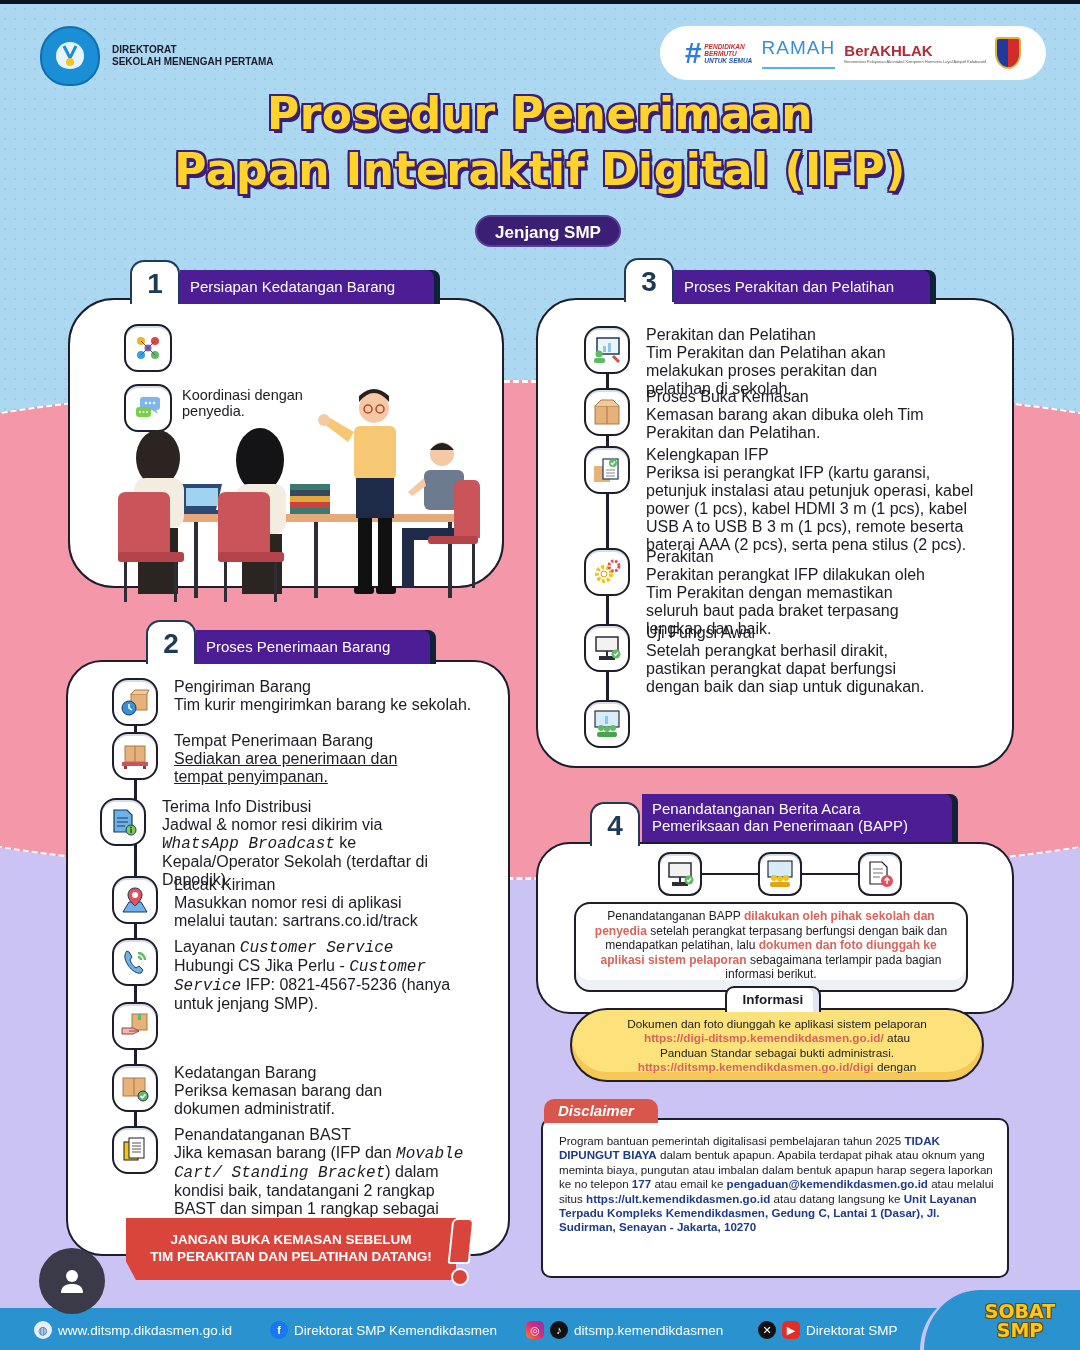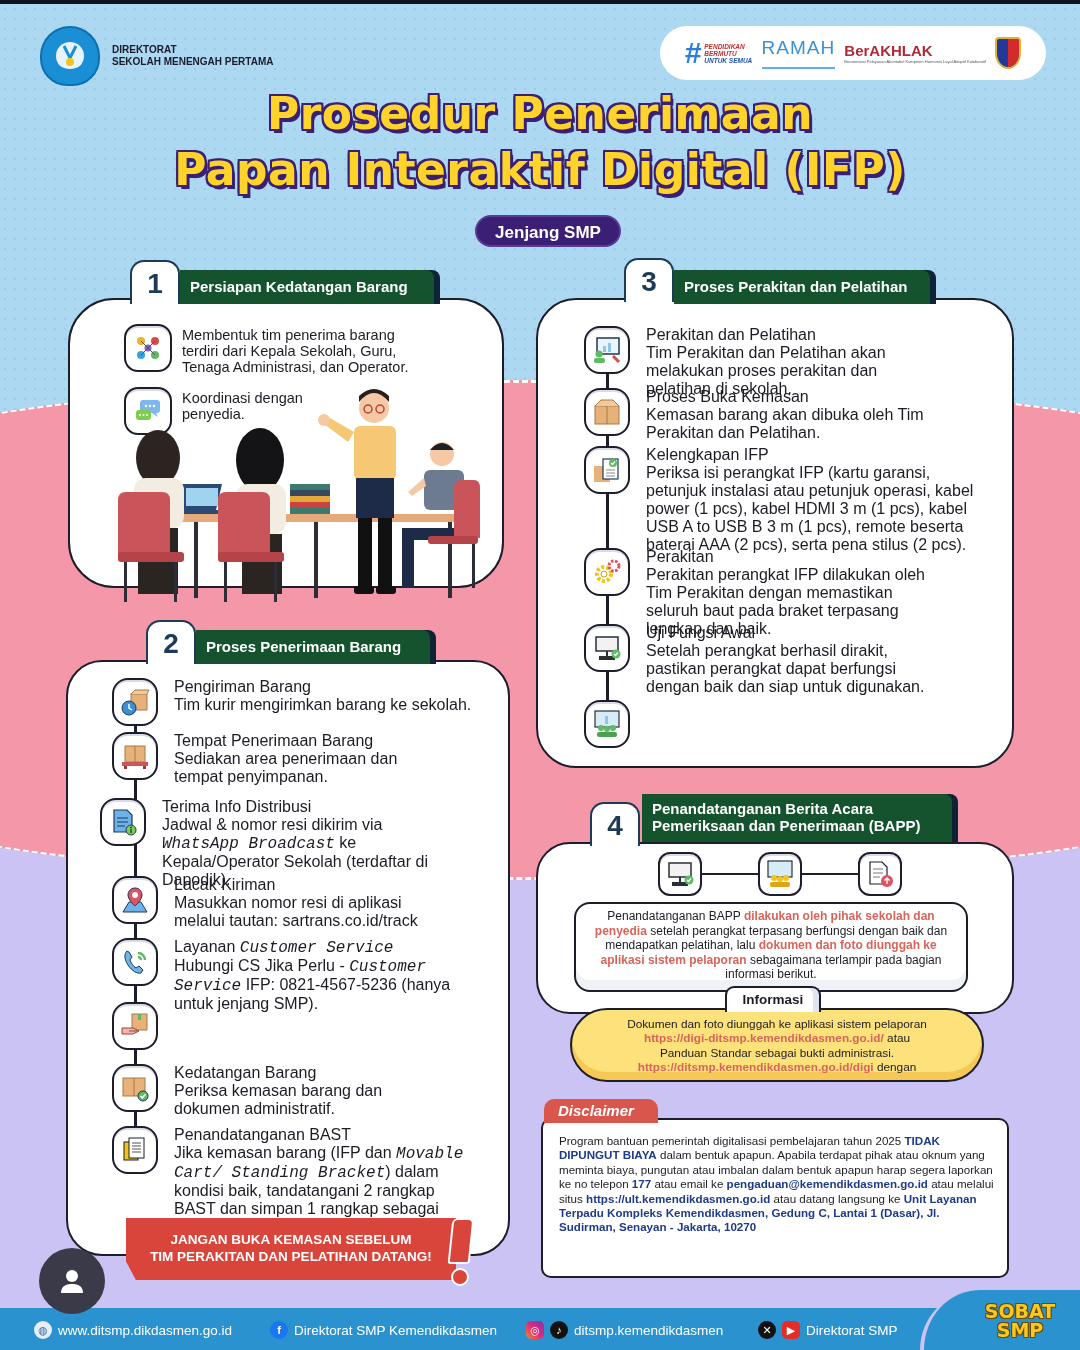--- a/index.html
+++ b/index.html
@@ -36,21 +36,21 @@
 
   .title { position: absolute; left: 0; top: 86px; width: 1080px; text-align: center; font-family: "DejaVu Sans", sans-serif; font-weight: 700; font-size: 44px; line-height: 56px; color: #ffd42a;
     text-shadow: -2px -2px 0 #3b1f74, 2px -2px 0 #3b1f74, -2px 2px 0 #3b1f74, 2px 2px 0 #3b1f74, 0 -2px 0 #3b1f74, 0 2px 0 #3b1f74, -2px 0 0 #3b1f74, 2px 0 0 #3b1f74, 3px 4px 0 #3b1f74; letter-spacing: 0.5px; }
   .title .l1 { display: block; }
   .title .l2 { display: block; }
   .jenjang { position: absolute; left: 475px; top: 215px; width: 146px; height: 32px; background: #3b1f74; color: #fff; border-radius: 16px; font-weight: 700; font-size: 17px; text-align: center; line-height: 32px; border: 2px solid #5a3b98; }
 
   
   .card { position: absolute; background: #fff; border: 2px solid #1d1d2b; border-radius: 44px; }
   .sec-num { position: absolute; width: 50px; height: 44px; background: #fff; border: 2px solid #1d3a56; border-bottom: none; border-radius: 14px 14px 0 0; font-weight: 900; font-size: 28px; color: #1d3a56; text-align: center; line-height: 44px; z-index: 3; }
-  .sec-title { position: absolute; height: 34px; background: #14532d; color: #fff; font-weight: 700; font-size: 15px; line-height: 34px; padding-left: 10px; z-index: 2; border-radius: 0 8px 0 0; box-shadow: 6px 0 0 #0f2237; }
+  .sec-title { position: absolute; height: 34px; background: #4c1d95; color: #fff; font-weight: 400; font-size: 15px; line-height: 34px; padding-left: 10px; z-index: 2; border-radius: 0 8px 0 0; box-shadow: 6px 0 0 #0f2237; }
   .sec-title.two { line-height: 17px; padding-top: 6px; height: 48px; }
 
   .icon-box { width: 48px; height: 48px; background: #fff; border: 2px solid #1d1d2b; border-radius: 14px; display: flex; align-items: center; justify-content: center; flex-shrink: 0; box-shadow: 0 2px 0 #d8dce6 inset; }
   .icon-box svg { width: 32px; height: 32px; }
   .t-body i, .t-head i { font-style: italic; font-family: Liberation Mono, monospace; }
 
   
   .s1-list { position: absolute; left: 124px; top: 324px; }
   .s1-item { display: flex; gap: 10px; margin-bottom: 12px; align-items: flex-start; }
   .s1-item .t-body { font-size: 14.5px; line-height: 16px; padding-top: 3px; }
@@ -144,21 +144,20 @@
     <div class="icon-box">
       <svg viewBox="0 0 32 32">
           <circle cx="9" cy="9" r="4" fill="#f0b429"></circle>
           <circle cx="23" cy="9" r="4" fill="#d94b4b"></circle>
           <circle cx="9" cy="23" r="4" fill="#3aa0e0"></circle>
           <circle cx="23" cy="23" r="4" fill="#5dbb63"></circle>
           <circle cx="16" cy="16" r="3.5" fill="#8a5cc9"></circle>
           <path d="M9 9 L23 23 M23 9 L9 23" stroke="#555" stroke-width="1"></path>
         </svg>
     </div>
-    <div class="t-body" style="width:250px;">Membentuk tim penerima barang terdiri dari Kepala Sekolah, Guru, Tenaga Administrasi, dan Operator.</div>
   </div>
   <div class="s1-item">
     <div class="icon-box">
       <svg viewBox="0 0 32 32">
           <rect x="8" y="5" width="20" height="13" rx="3" fill="#7fb6ec"></rect>
           <path d="M24 18 L26 22 L20 18" fill="#7fb6ec"></path>
           <rect x="4" y="15" width="15" height="10" rx="3" fill="#7ccf4e"></rect>
           <circle cx="14" cy="11" r="1.2" fill="#fff"></circle>
           <circle cx="18" cy="11" r="1.2" fill="#fff"></circle>
           <circle cx="22" cy="11" r="1.2" fill="#fff"></circle>
@@ -350,21 +349,21 @@
     <svg viewBox="0 0 32 32">
         <rect x="6" y="6" width="20" height="16" fill="#e6b27a" stroke="#a8784a"></rect>
         <line x1="16" y1="6" x2="16" y2="22" stroke="#a8784a"></line>
         <rect x="3" y="22" width="26" height="4" fill="#c9545a"></rect>
         <rect x="5" y="26" width="3" height="3" fill="#8c3a40"></rect>
         <rect x="24" y="26" width="3" height="3" fill="#8c3a40"></rect>
       </svg>
   </div>
   <div>
     <div class="t-head">Tempat Penerimaan Barang</div>
-    <div class="t-body" style="width:270px;">Sediakan area penerimaan dan tempat penyimpanan.</div>
+    <div class="t-body" style="width:270px;text-decoration:underline;">Sediakan area penerimaan dan tempat penyimpanan.</div>
   </div>
 </div>
 <div class="tl-item" style="left:100px; top:798px; width:380px;">
   <div class="icon-box">
     <svg viewBox="0 0 32 32">
         <path d="M7 4 L20 4 L25 9 L25 26 L7 26 Z" fill="#6fb2ea" stroke="#1d3a56" stroke-width="1.2"></path>
         <line x1="10" y1="12" x2="21" y2="12" stroke="#1d3a56"></line>
         <line x1="10" y1="16" x2="21" y2="16" stroke="#1d3a56"></line>
         <line x1="10" y1="20" x2="18" y2="20" stroke="#1d3a56"></line>
         <circle cx="24" cy="24" r="5" fill="#7ccf4e" stroke="#1d3a56"></circle>

